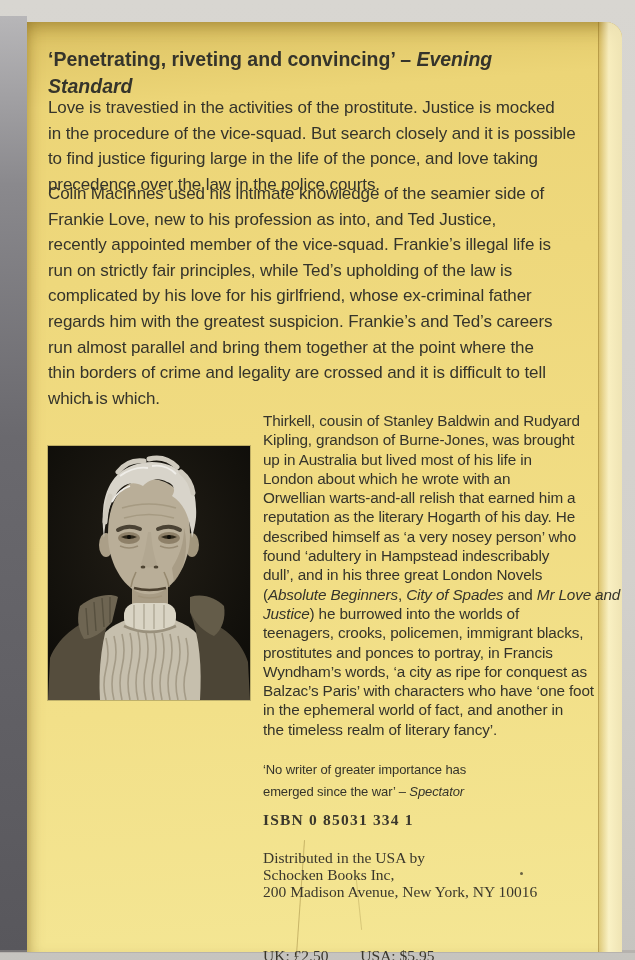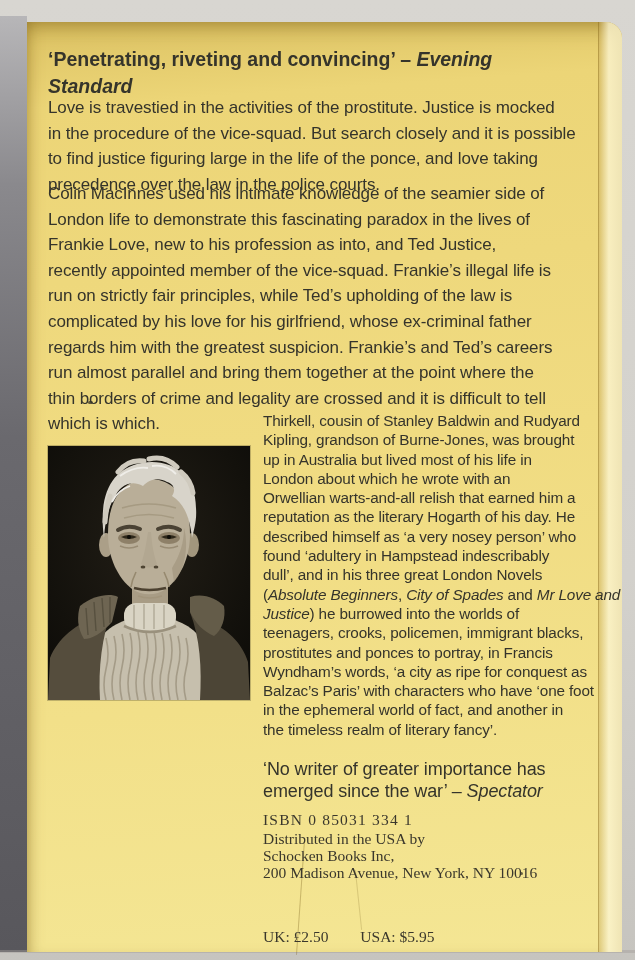--- a/index.html
+++ b/index.html
@@ -25,23 +25,23 @@
   .scratch2{position:absolute;left:358px;top:870px;width:1px;height:60px;background:rgba(120,95,30,.22);transform:rotate(-6deg);}
   .speck1{position:absolute;left:88px;top:401px;width:5px;height:3px;background:rgba(60,55,40,.8);border-radius:2px;}
   .speck2{position:absolute;left:520px;top:872px;width:3px;height:3px;background:rgba(60,55,40,.75);border-radius:2px;}
   
   .tblock{position:absolute;color:#35342b;white-space:nowrap;}
   .topquote{left:48px;top:46px;font-size:19.5px;font-weight:bold;line-height:27px;letter-spacing:0;}
   .para{font-size:17px;line-height:25.6px;letter-spacing:-0.1px;}
   .p1{left:48px;top:95px;}
   .p2{left:48px;top:181px;}
   .bio{left:263px;top:411px;font-size:15.3px;line-height:19.3px;letter-spacing:-0.15px;}
-  .bquote{left:263px;top:759px;font-size:18px;line-height:21.5px;letter-spacing:-0.1px;}
+  .bquote{left:263px;top:759px;font-size:13px;line-height:21.5px;letter-spacing:-0.1px;}
   .imprint{left:263px;top:810px;font-family:"Liberation Serif",serif;font-size:15.5px;color:#3a372c;}
-  .isbn-line{line-height:20px;letter-spacing:1.2px;margin-bottom:0;}
+  .isbn-line{line-height:20px;letter-spacing:1.2px;margin-bottom:19px;font-weight:bold;}
   .dist{line-height:17.2px;}
   .price-row{margin-top:2px;line-height:18px;}
   .price-uk{display:inline-block;margin-top:44px;}
   .price-us{display:inline-block;margin-left:28px;}
   .it{font-style:italic;}
   
   .photo{position:absolute;left:48px;top:446px;width:202px;height:254px;box-shadow:0 0 0 1px rgba(40,35,20,.25);}
   .photo svg{display:block;}
 </style>
 </head>
@@ -69,21 +69,20 @@
 
   <div class="tblock para p1">
       <div>Love is travestied in the activities of the prostitute. Justice is mocked</div>
       <div>in the procedure of the vice-squad. But search closely and it is possible</div>
       <div>to find justice figuring large in the life of the ponce, and love taking</div>
       <div>precedence over the law in the police courts.</div>
     </div>
 
   <div class="tblock para p2">
       <div>Colin MacInnes used his intimate knowledge of the seamier side of</div>
-      <div>London life to demonstrate this fascinating paradox in the lives of</div>
       <div>Frankie Love, new to his profession as into, and Ted Justice,</div>
       <div>recently appointed member of the vice-squad. Frankie’s illegal life is</div>
       <div>run on strictly fair principles, while Ted’s upholding of the law is</div>
       <div>complicated by his love for his girlfriend, whose ex-criminal father</div>
       <div>regards him with the greatest suspicion. Frankie’s and Ted’s careers</div>
       <div>run almost parallel and bring them together at the point where the</div>
       <div>thin borders of crime and legality are crossed and it is difficult to tell</div>
       <div>which is which.</div>
     </div>
 

